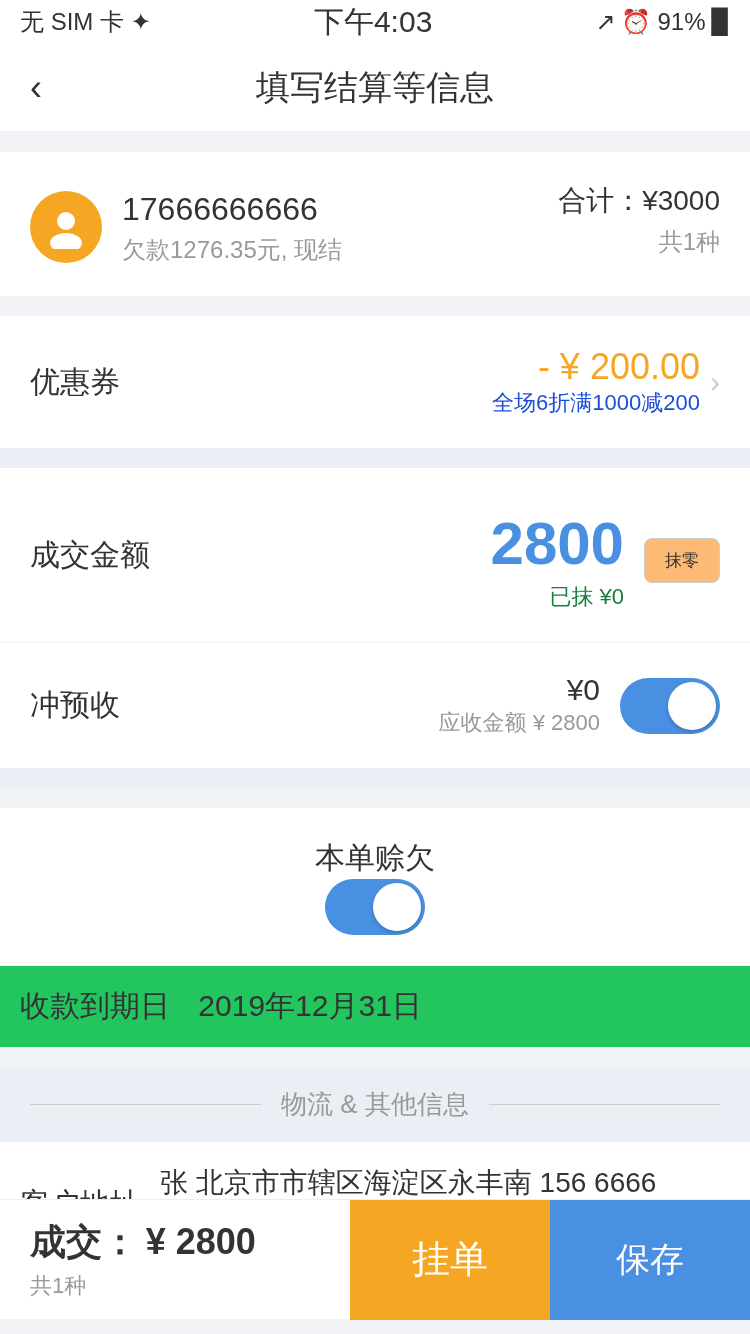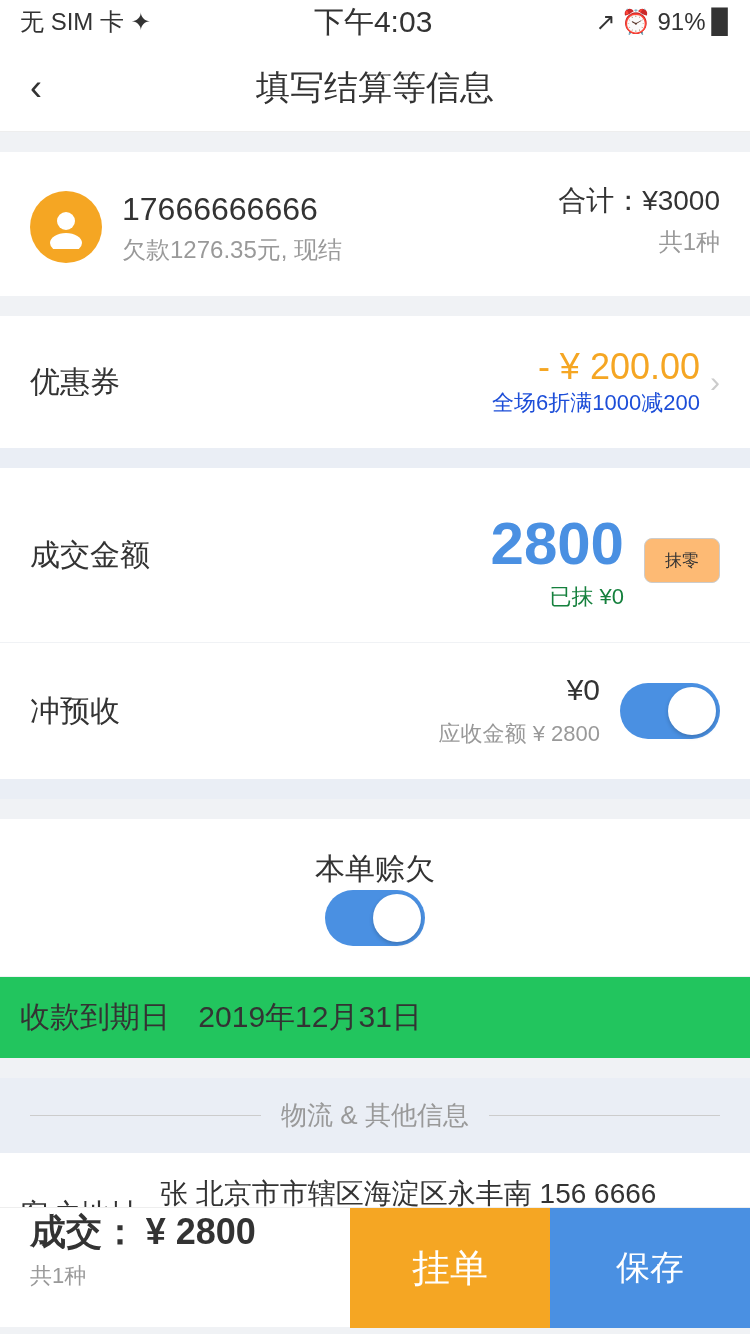--- a/index.html
+++ b/index.html
@@ -128,21 +128,21 @@
       padding: 30px;
       display: flex;
       align-items: center;
       justify-content: space-between;
       border-top: 1px solid #f0f2f5;
     }
     .prereceive-label { font-size: 30px; color: #333; }
     .prereceive-right { display: flex; align-items: center; gap: 20px; }
     .prereceive-info { text-align: right; }
     .prereceive-amount { font-size: 30px; color: #333; }
-    .prereceive-receivable { font-size: 22px; color: #999; margin-top: 12px; }
+    .prereceive-receivable { font-size: 22px; color: #999; margin-top: 1px; }
 
     
     .toggle {
       width: 100px;
       height: 56px;
       border-radius: 28px;
       background: #4a90e2;
       position: relative;
       cursor: pointer;
       flex-shrink: 0;
@@ -212,26 +212,26 @@
     .address-label { font-size: 30px; color: #333; flex-shrink: 0; width: 140px; }
     .address-value { font-size: 28px; color: #333; flex: 1; line-height: 1.5; }
     .address-chevron { font-size: 30px; color: #ccc; margin-left: 10px; }
 
     
     .gray-area { background: #f0f2f5; height: 200px; }
 
     
     .bottom-bar {
       position: fixed;
-      bottom: 7px;
+      bottom: 15px;
       width: 750px;
       height: 120px;
       background: #fff;
       display: flex;
-      align-items: flex-start;
+      align-items: center;
       border-top: 1px solid #eee;
     }
     .bottom-summary {
       flex: 1;
       padding: 0 30px;
     }
     .bottom-deal { font-size: 28px; color: #333; }
     .bottom-deal span { font-size: 36px; font-weight: 600; color: #333; }
     .bottom-count { font-size: 22px; color: #999; margin-top: 4px; }
     .btn-hang {

